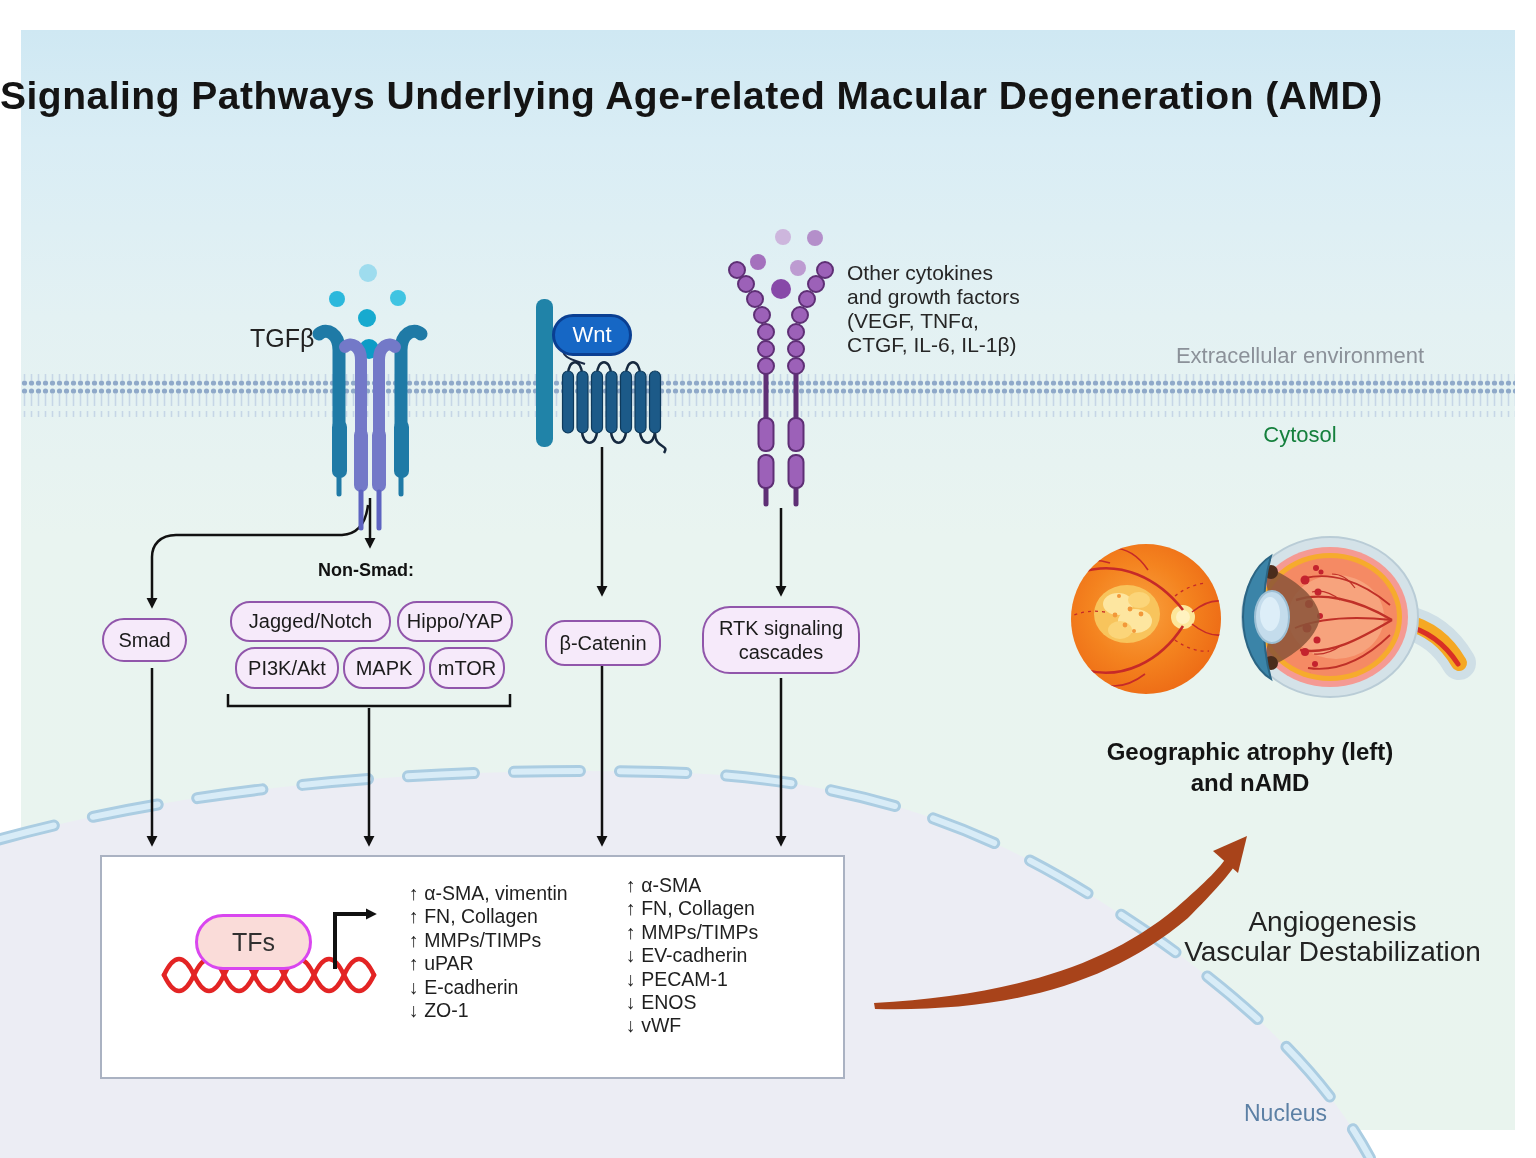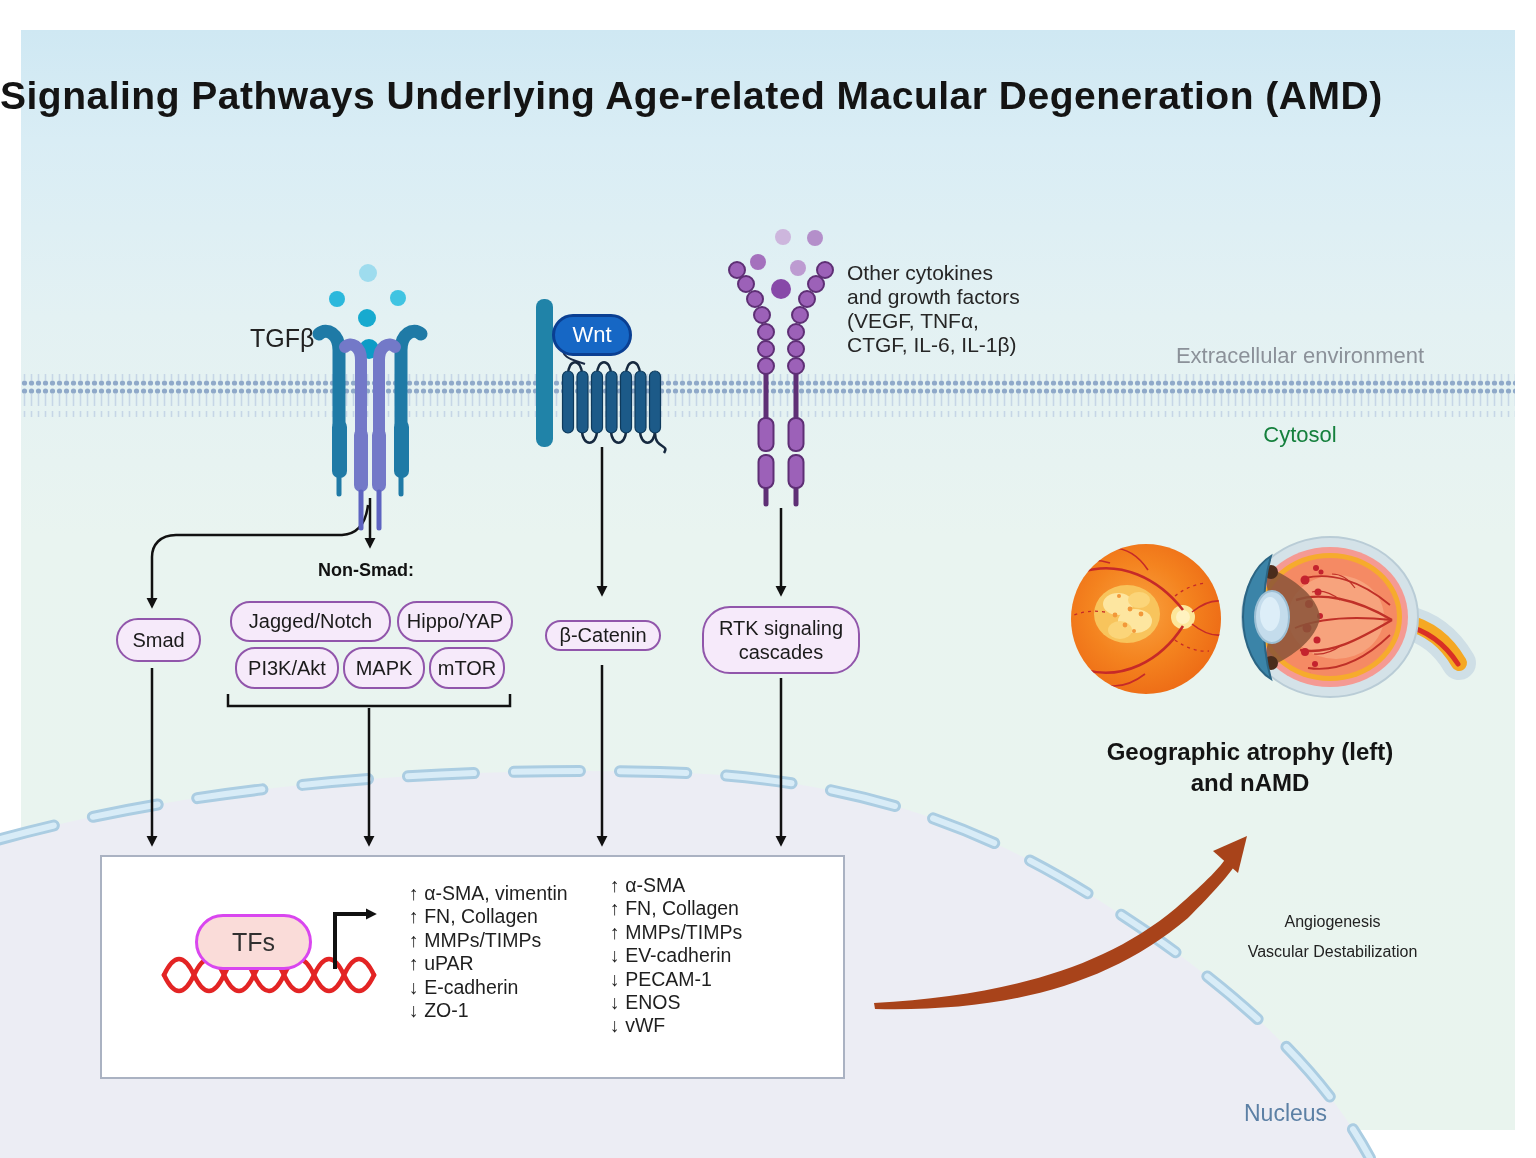--- a/index.html
+++ b/index.html
@@ -22,25 +22,25 @@
   .nonsmad-h{left:318px;top:560px;font-size:18px;font-weight:bold;color:#111;}
   .ppill{background:#f6eafa;border:2.5px solid #9156ab;border-radius:20px;color:#1b1b1b;
          font-size:20px;display:flex;align-items:center;justify-content:center;text-align:center;box-sizing:border-box;}
   .gene-box{left:100px;top:855px;width:745px;height:224px;background:#ffffff;border:2px solid #aab2c2;box-sizing:border-box;}
   .tfs-pill{position:absolute;left:93px;top:57px;width:117px;height:56px;background:#fadcd9;
             border:3px solid #d946ef;border-radius:28px;color:#303030;font-size:25px;
             display:flex;align-items:center;justify-content:center;box-sizing:border-box;z-index:2;}
   .gene-list{position:absolute;font-size:19.5px;line-height:23.4px;color:#1f1f1f;z-index:2;}
   .gene-list div{white-space:nowrap;}
   .glist1{left:307px;top:25px;}
-  .glist2{left:508px;top:17px;}
+  .glist2{left:524px;top:17px;}
   .eye-caption{left:1085px;top:736px;width:330px;text-align:center;font-weight:bold;
                font-size:24px;line-height:31px;color:#141414;}
   .eye-caption span{display:block;}
-  .angio-caption{left:1170px;top:907px;width:325px;text-align:center;font-size:16px;
+  .angio-caption{left:1170px;top:907px;width:325px;text-align:center;font-size:28px;
                  line-height:30px;color:#222;}
   .angio-caption span{display:block;}
   .nucleus-label{left:1244px;top:1100px;font-size:23px;color:#5c80a5;}
 </style>
 </head>
 <body>
 
 <div class="page">
   <div class="panel"></div>
 
@@ -267,27 +267,27 @@
     <span>and growth factors</span>
     <span>(VEGF, TNFα,</span>
     <span>CTGF, IL-6, IL-1β)</span>
   </div>
 
   <div class="ov env-label extracell">Extracellular environment</div>
   <div class="ov env-label cytosol">Cytosol</div>
 
   <div class="ov nonsmad-h">Non-Smad:</div>
 
-  <div class="ov ppill" style="left:116px;top:618px;width:85px;height:44px;border-radius:22px;">Smad</div>
+  <div class="ov ppill" style="left:102px;top:618px;width:85px;height:44px;border-radius:22px;">Smad</div>
   <div class="ov ppill" style="left:230px;top:601px;width:161px;height:41px;">Jagged/Notch</div>
   <div class="ov ppill" style="left:397px;top:601px;width:116px;height:41px;">Hippo/YAP</div>
   <div class="ov ppill" style="left:235px;top:647px;width:104px;height:42px;">PI3K/Akt</div>
   <div class="ov ppill" style="left:343px;top:647px;width:82px;height:42px;">MAPK</div>
   <div class="ov ppill" style="left:429px;top:647px;width:76px;height:42px;">mTOR</div>
-  <div class="ov ppill" style="left:545px;top:620px;width:116px;height:31px;">β-Catenin</div>
+  <div class="ov ppill" style="left:545px;top:620px;width:116px;height:46px;">β-Catenin</div>
   <div class="ov ppill" style="left:702px;top:606px;width:158px;height:68px;border-radius:28px;line-height:24px;">
     <div>
       <div>RTK signaling</div>
       <div>cascades</div>
     </div>
   </div>
 
   <div class="ov gene-box">
     <svg width="745" height="224" viewBox="0 0 745 224" style="position:absolute;left:0;top:0;">
       <defs>

